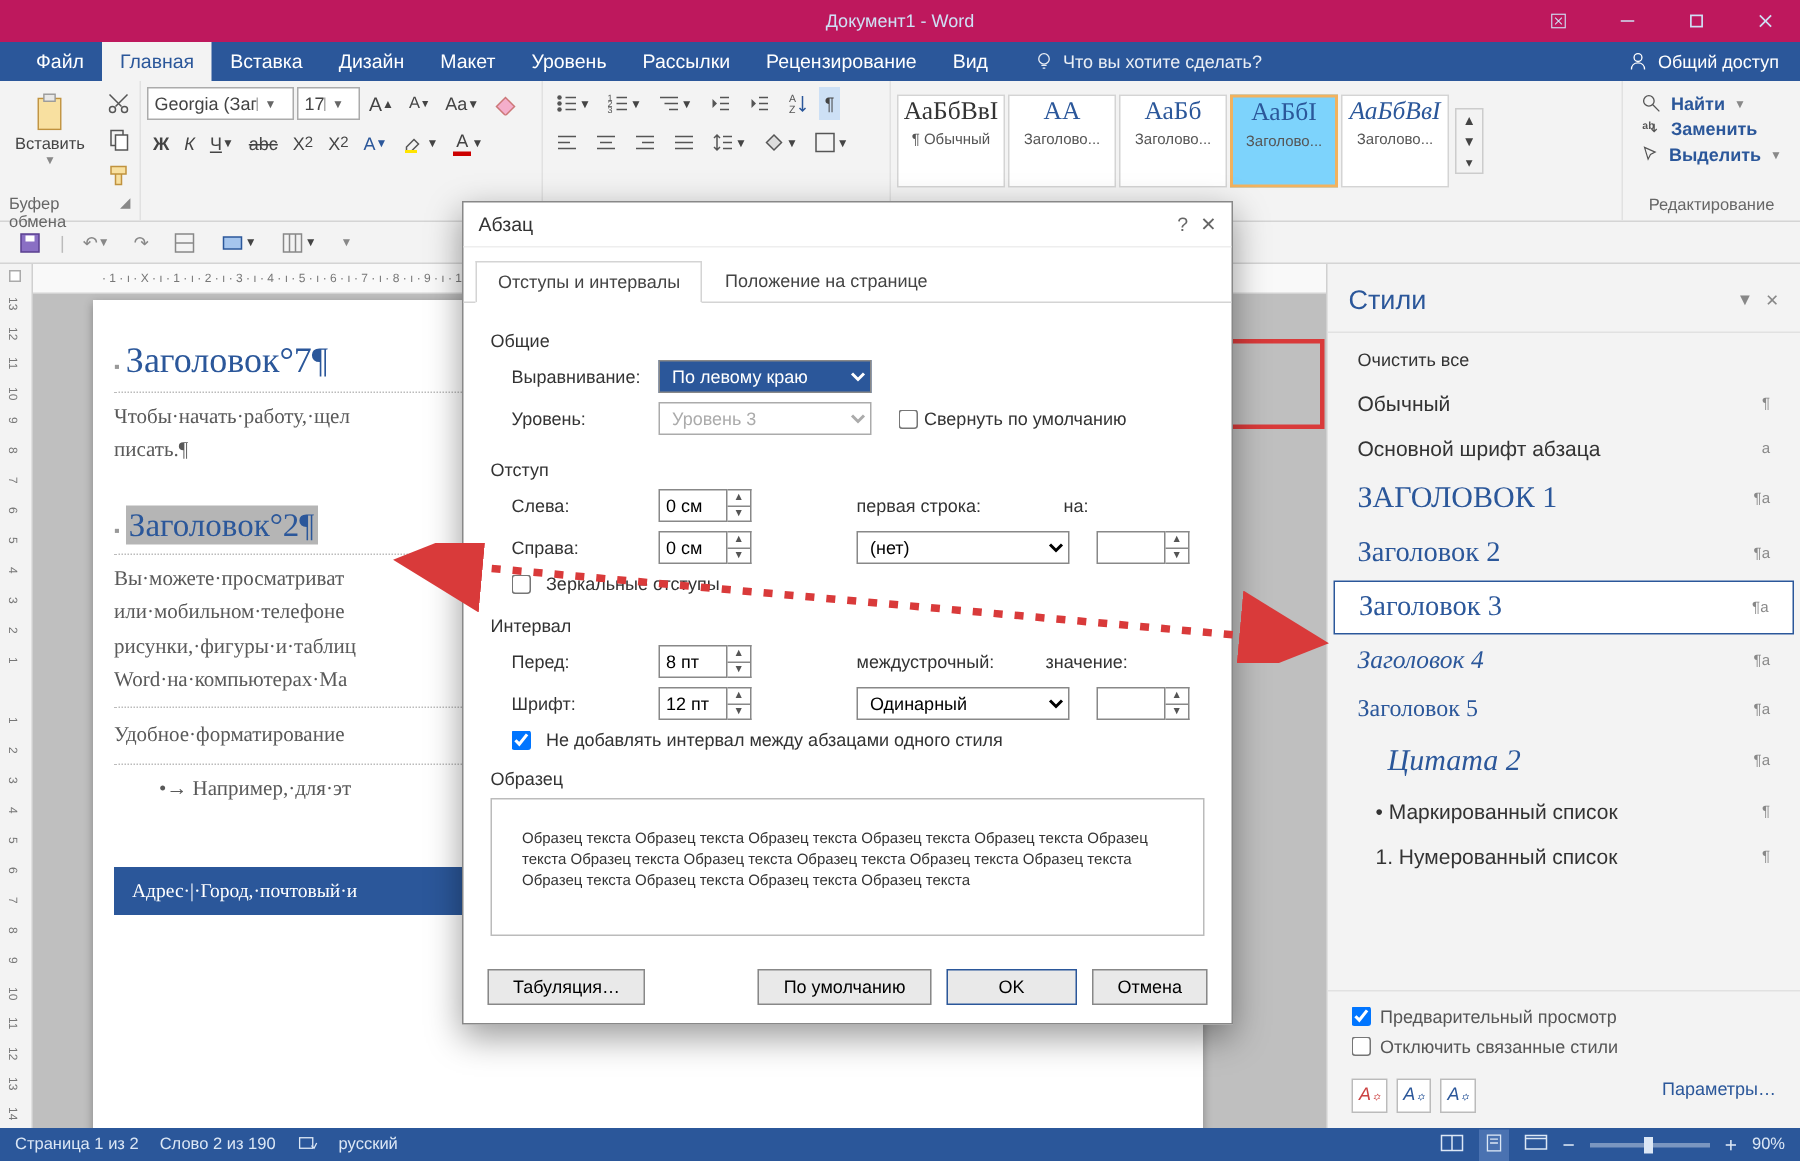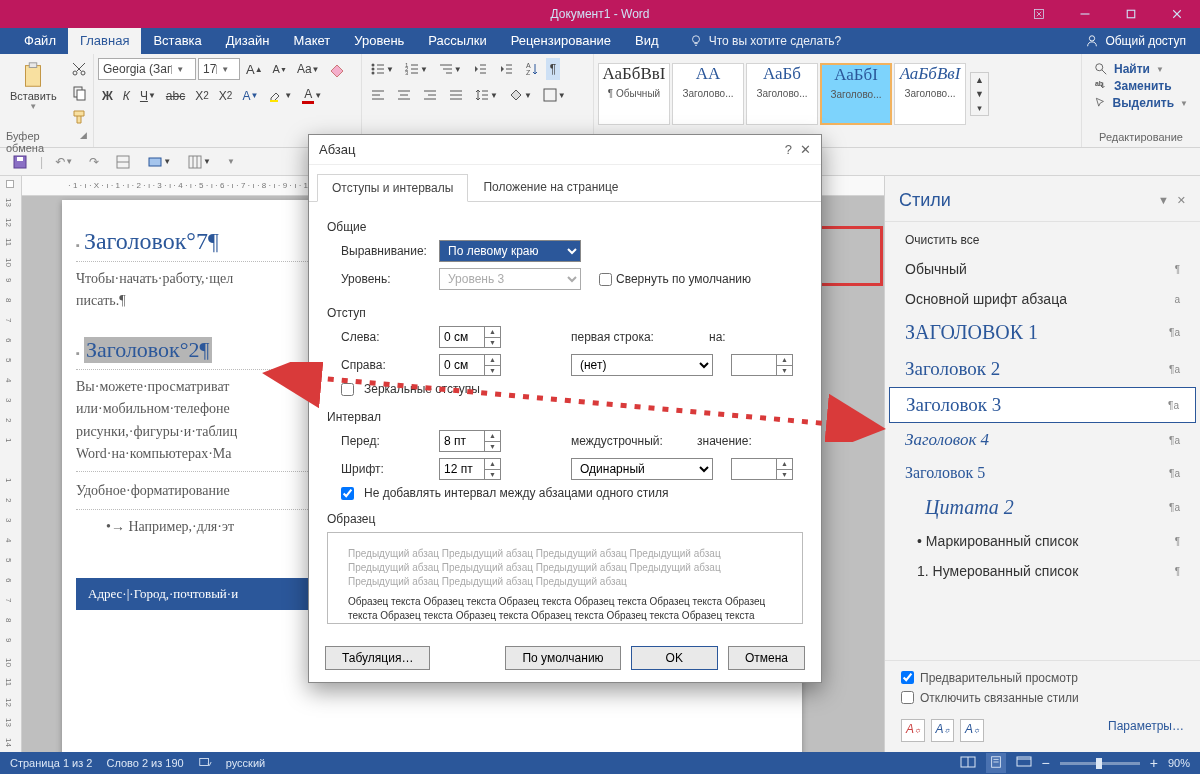--- a/index.html
+++ b/index.html
@@ -732,21 +732,20 @@
           </div>
       </div>
       <label class="row">
           <input type="checkbox" checked="" style="">
           <span>Не добавлять интервал между абзацами одного стиля</span>
         </label>
     </div>
 
     <div class="sect" style="margin-top:12px">Образец</div>
     <div class="prev">
-      <div>Предыдущий абзац Предыдущий абзац Предыдущий абзац Предыдущий абзац Предыдущий абзац Предыдущий абзац Предыдущий абзац Предыдущий абзац Предыдущий абзац Предыдущий абзац Предыдущий абзац</div>
       <div class="bold" style="margin-top:6px">Образец текста Образец текста Образец текста Образец текста Образец текста Образец текста Образец текста Образец текста Образец текста Образец текста Образец текста Образец текста Образец текста Образец текста Образец текста</div>
     </div>
   </div>
   <div class="dfoot">
     <button>Табуляция…</button>
     <div class="grp">
       <button>По умолчанию</button>
       <button class="primary" style="padding:4px 34px">OK</button>
       <button>Отмена</button>
     </div>

